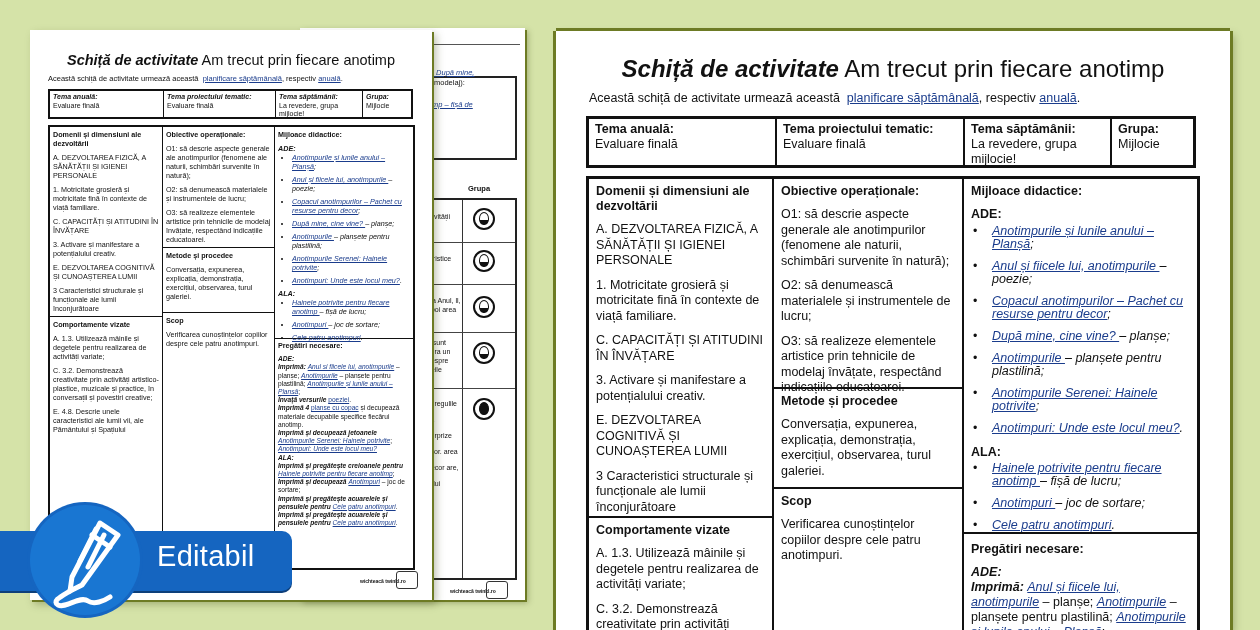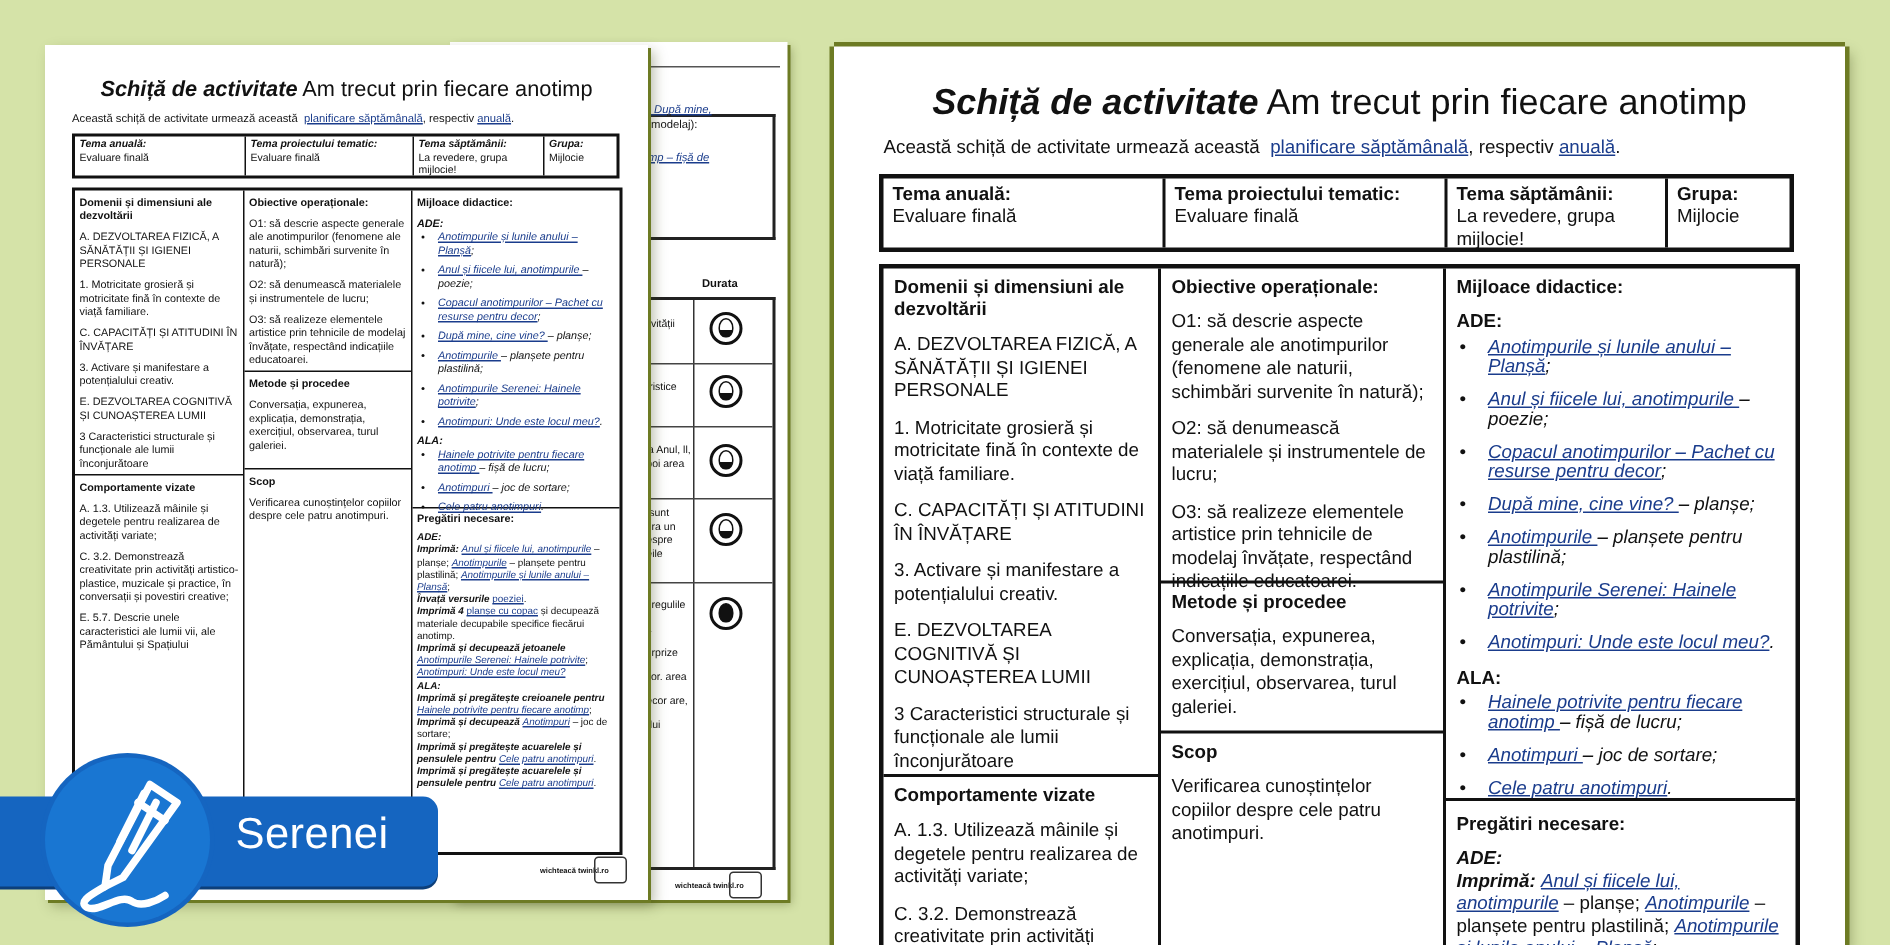--- a/index.html
+++ b/index.html
@@ -98,21 +98,21 @@
 
 <div class="page-back">
   <div class="pb-topbar"></div>
   <div class="pb-box"></div>
   <div class="pb-box-text">
     <div><span class="it lnk">ic): După mine,</span></div>
     <div>i – modelaj):</div>
     <div style="margin-top:12px"><span class="lnk it">otimp – fișă de</span></div>
     <div style="margin-top:12px" class="b">e</div>
   </div>
-  <div class="pb-durata">Durata</div>
+  <div class="pb-durata">Grupa</div>
   <div class="pb-table">
     <div class="pb-coldiv"></div>
     <div class="pb-row" style="top:42px"></div>
     <div class="pb-row" style="top:84px"></div>
     <div class="pb-row" style="top:132px"></div>
     <div class="pb-row" style="top:188px"></div>
     <div class="pb-clock" style="top:8px"></div>
     <div class="pb-clock" style="top:50px"></div>
     <div class="pb-clock" style="top:96px"></div>
     <div class="pb-clock" style="top:142px"></div>
@@ -162,21 +162,21 @@
         <p>1. Motricitate grosieră și motricitate fină în contexte de viață familiare.</p>
         <p>C. CAPACITĂȚI ȘI ATITUDINI ÎN ÎNVĂȚARE</p>
         <p>3. Activare și manifestare a potențialului creativ.</p>
         <p>E. DEZVOLTAREA COGNITIVĂ ȘI CUNOAȘTEREA LUMII</p>
         <p>3 Caracteristici structurale și funcționale ale lumii înconjurătoare</p>
       </div>
       <div class="ps-cell">
         <h4>Comportamente vizate</h4>
         <p>A. 1.3. Utilizează mâinile și degetele pentru realizarea de activități variate;</p>
         <p>C. 3.2. Demonstrează creativitate prin activități artistico-plastice, muzicale și practice, în conversații și povestiri creative;</p>
-        <p>E. 5.7. Descrie unele caracteristici ale lumii vii, ale Pământului și Spațiului</p>
+        <p>E. 4.8. Descrie unele caracteristici ale lumii vii, ale Pământului și Spațiului</p>
       </div>
     </div>
     <div class="ps-col" style="width:112px">
       <div class="ps-cell" style="height:121px; box-sizing:border-box">
         <h4>Obiective operaționale:</h4>
         <p>O1: să descrie aspecte generale ale anotimpurilor (fenomene ale naturii, schimbări survenite în natură);</p>
         <p>O2:  să denumească materialele și instrumentele de lucru;</p>
         <p>O3: să realizeze elementele artistice prin tehnicile de modelaj învățate, respectând indicațiile educatoarei.</p>
       </div>
       <div class="ps-cell" style="height:65px; box-sizing:border-box">
@@ -232,21 +232,21 @@
   <svg width="110" height="110" viewBox="0 0 110 110">
     <g fill="none" stroke="#fff" stroke-width="5" stroke-linecap="round" stroke-linejoin="round">
       <path d="M70 18 L88 30 L52 80 L40 86 L42 72 Z"></path>
       <path d="M62 30 L80 42"></path>
       <path d="M66 24 L50 56"></path>
       <path d="M74 30 L58 62"></path>
       <path d="M40 86 C30 92 22 96 28 100 C36 104 50 90 58 96 C64 100 74 96 80 92"></path>
     </g>
   </svg>
 </div>
-<div class="badge-label">Serenei</div>
+<div class="badge-label">Editabil</div>
 
 <div class="page-big">
   <div class="pg-title">
     <span class="b">Schiță de activitate</span> <span>Am trecut prin fiecare anotimp</span>
   </div>
   <div class="pg-sub">
     <span>Această schiță de activitate urmează această</span>&nbsp;
     <span class="lnk">planificare săptămânală</span><span>, respectiv</span>
     <span class="lnk">anuală</span><span>.</span>
   </div>

